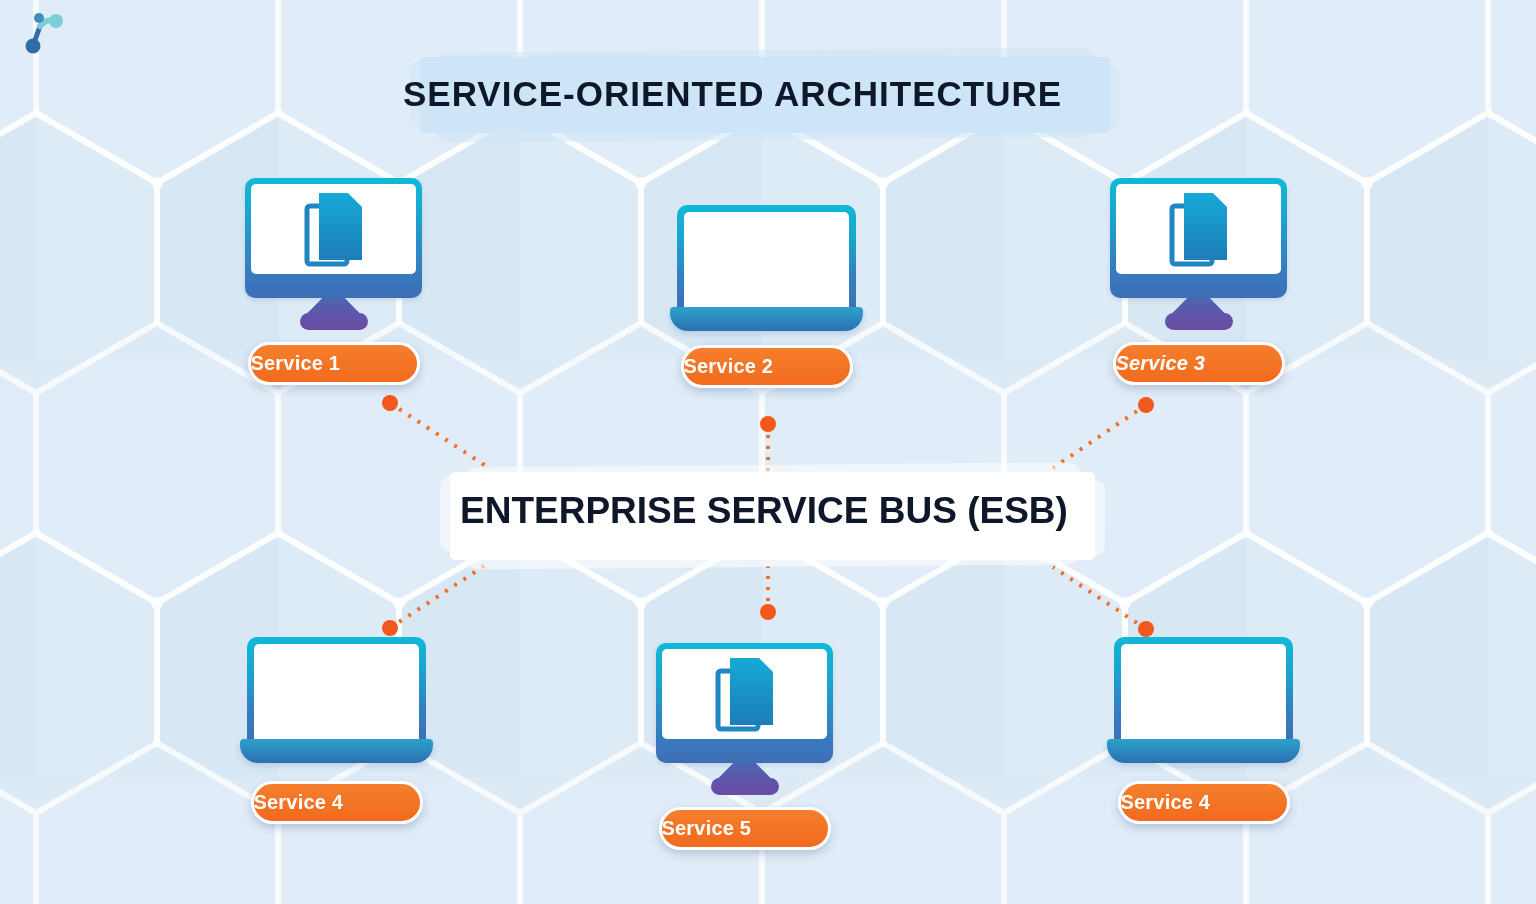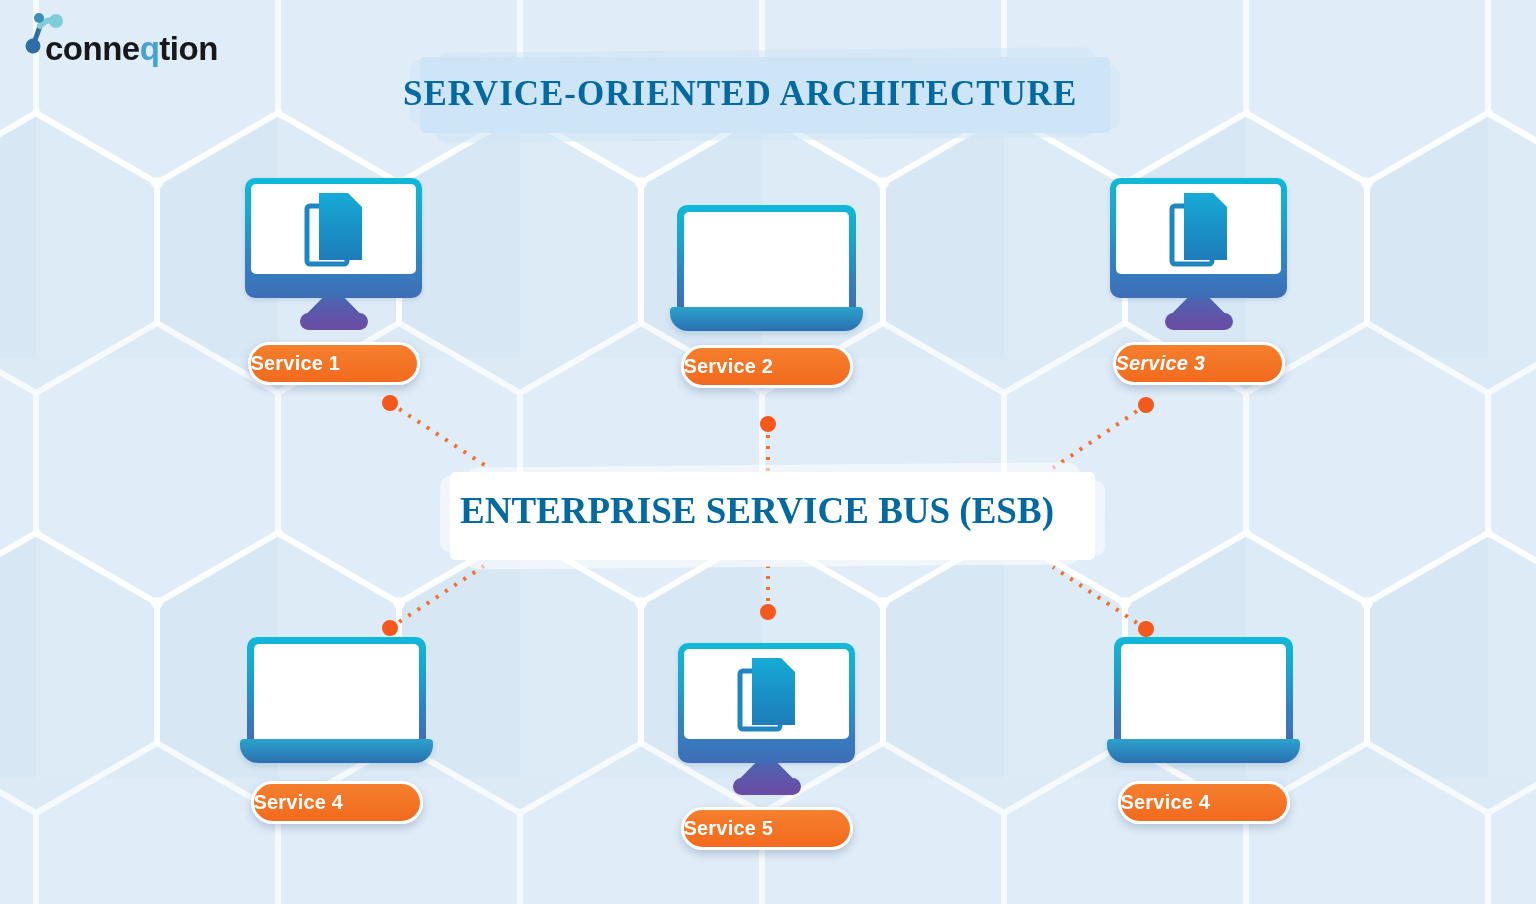--- a/index.html
+++ b/index.html
@@ -9,22 +9,22 @@
 
   
   .brush{position:absolute;border-radius:5px;}
   .brush::before{content:"";position:absolute;inset:-7px 14px;background:inherit;
                  opacity:.55;transform:rotate(-.5deg);border-radius:14px;}
   .brush::after{content:"";position:absolute;inset:6px -10px;background:inherit;
                 opacity:.5;transform:rotate(.4deg);border-radius:10px;}
   .title-band{left:420px;top:57px;width:690px;height:76px;background:#cde5f6;}
   .esb-band{left:450px;top:472px;width:645px;height:88px;background:#ffffff;}
 
-  .big-heading{position:absolute;font-family:Liberation Serif, serif;
-               font-weight:bold;color:#0369a1;white-space:nowrap;line-height:1;}
+  .big-heading{position:absolute;font-family:Liberation Sans, sans-serif;
+               font-weight:bold;color:#0f172a;white-space:nowrap;line-height:1;}
   .title-text{left:403px;top:76px;font-size:35px;letter-spacing:1px;}
   .esb-text{left:460px;top:492px;font-size:37px;letter-spacing:0px;}
 
   
   .logo{position:absolute;left:25px;top:8px;width:210px;height:60px;}
   .logo-icon{position:absolute;left:0;top:0;}
   .logo-text{position:absolute;left:20px;top:22px;font-size:33px;font-weight:bold;
              letter-spacing:-.5px;color:#16181c;white-space:nowrap;}
   .logo-q{color:#45a3cd;}
 
@@ -78,21 +78,20 @@
   </svg>
 
   <div class="logo">
     <svg class="logo-icon" width="42" height="48" viewBox="0 0 42 48">
       <path d="M8 38 L15 18" stroke="#2d6ea8" stroke-width="5" stroke-linecap="round" fill="none"></path>
       <path d="M15 18 Q22 10 29 13" stroke="#7fcdd8" stroke-width="6" stroke-linecap="round" fill="none"></path>
       <circle cx="8" cy="38" r="7.5" fill="#2d6ea8"></circle>
       <circle cx="14" cy="10" r="5" fill="#3b8fba"></circle>
       <circle cx="31" cy="13" r="7" fill="#7fcdd8"></circle>
     </svg>
-    <div class="logo-text"><span>conne</span><span class="logo-q">q</span><span>tion</span></div>
   </div>
 
   <div class="brush title-band"></div>
   <div class="big-heading title-text">SERVICE-ORIENTED ARCHITECTURE</div>
 
   <svg class="connectors" width="1536" height="904">
     <g stroke="#f36f2a" stroke-width="4" stroke-dasharray="3 8" fill="none">
       <line x1="390" y1="403" x2="489" y2="468"></line>
       <line x1="768" y1="424" x2="768" y2="471"></line>
       <line x1="1146" y1="405" x2="1053" y2="468"></line>
@@ -170,21 +169,21 @@
   <div class="device" style="left:240px;top:637px;width:193px;">
     <div class="lap-screen">
       <div class="lap-inner"></div>
     </div>
     <div class="lap-base"></div>
     <div class="pill pill-mt18">
         <span>Service 4</span>
       </div>
   </div>
 
-  <div class="device" style="left:678px;top:643px;width:177px;">
+  <div class="device" style="left:656px;top:643px;width:177px;">
     <div class="mon-frame">
       <div class="mon-screen">
         <svg width="62" height="78" viewBox="0 0 62 78">
           <defs>
               <linearGradient id="dg3" x1="0" y1="0" x2="0" y2="1">
             <stop offset="0" stop-color="#16aad6"></stop>
                 <stop offset="1" stop-color="#1d7cb9"></stop>
               </linearGradient>
             </defs>
           <rect x="4" y="16" width="40" height="58" rx="3" fill="#fff" stroke="#1f86c2" stroke-width="5"></rect>

